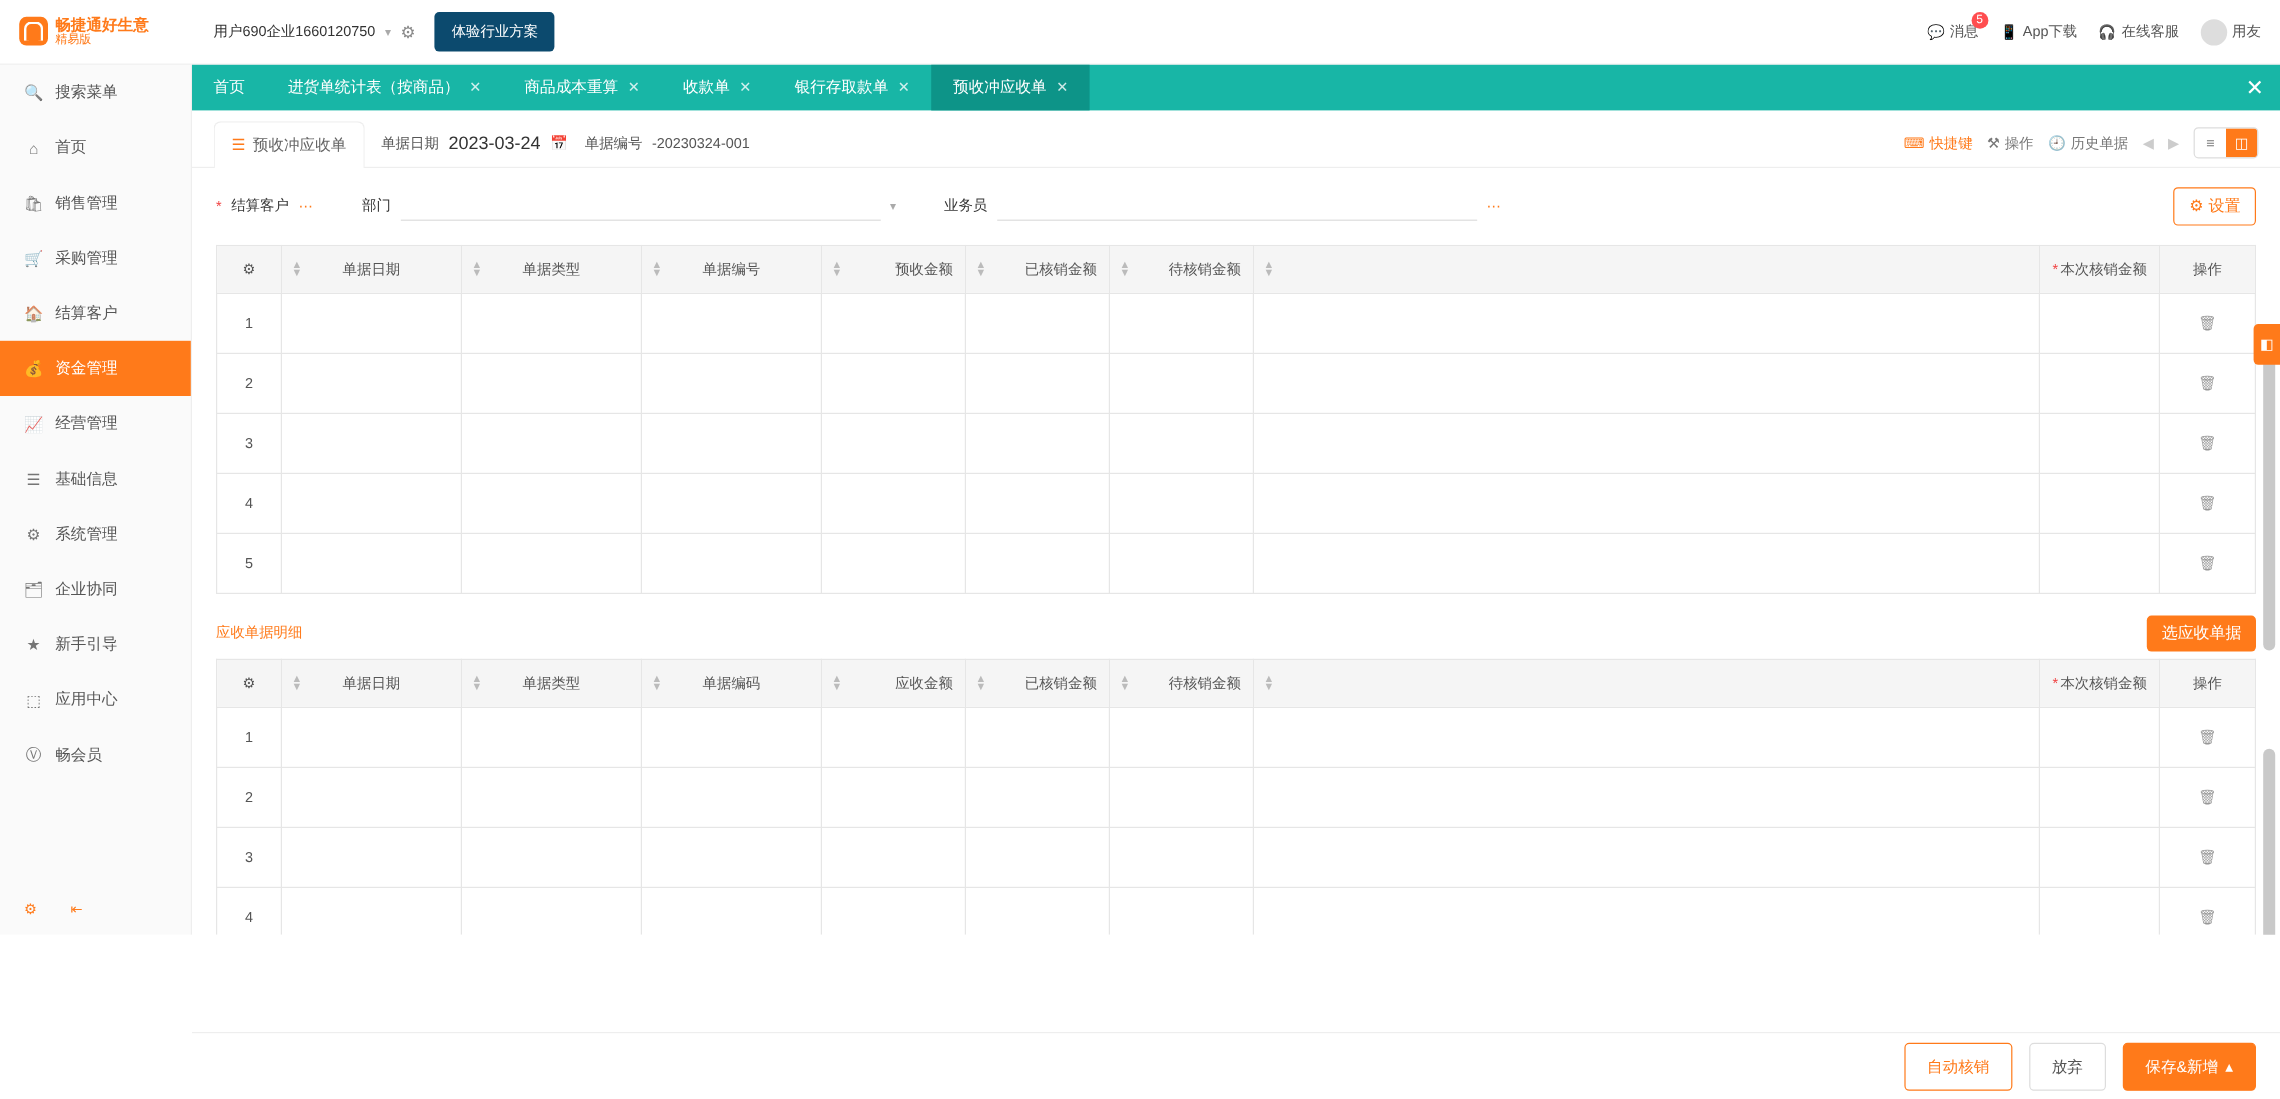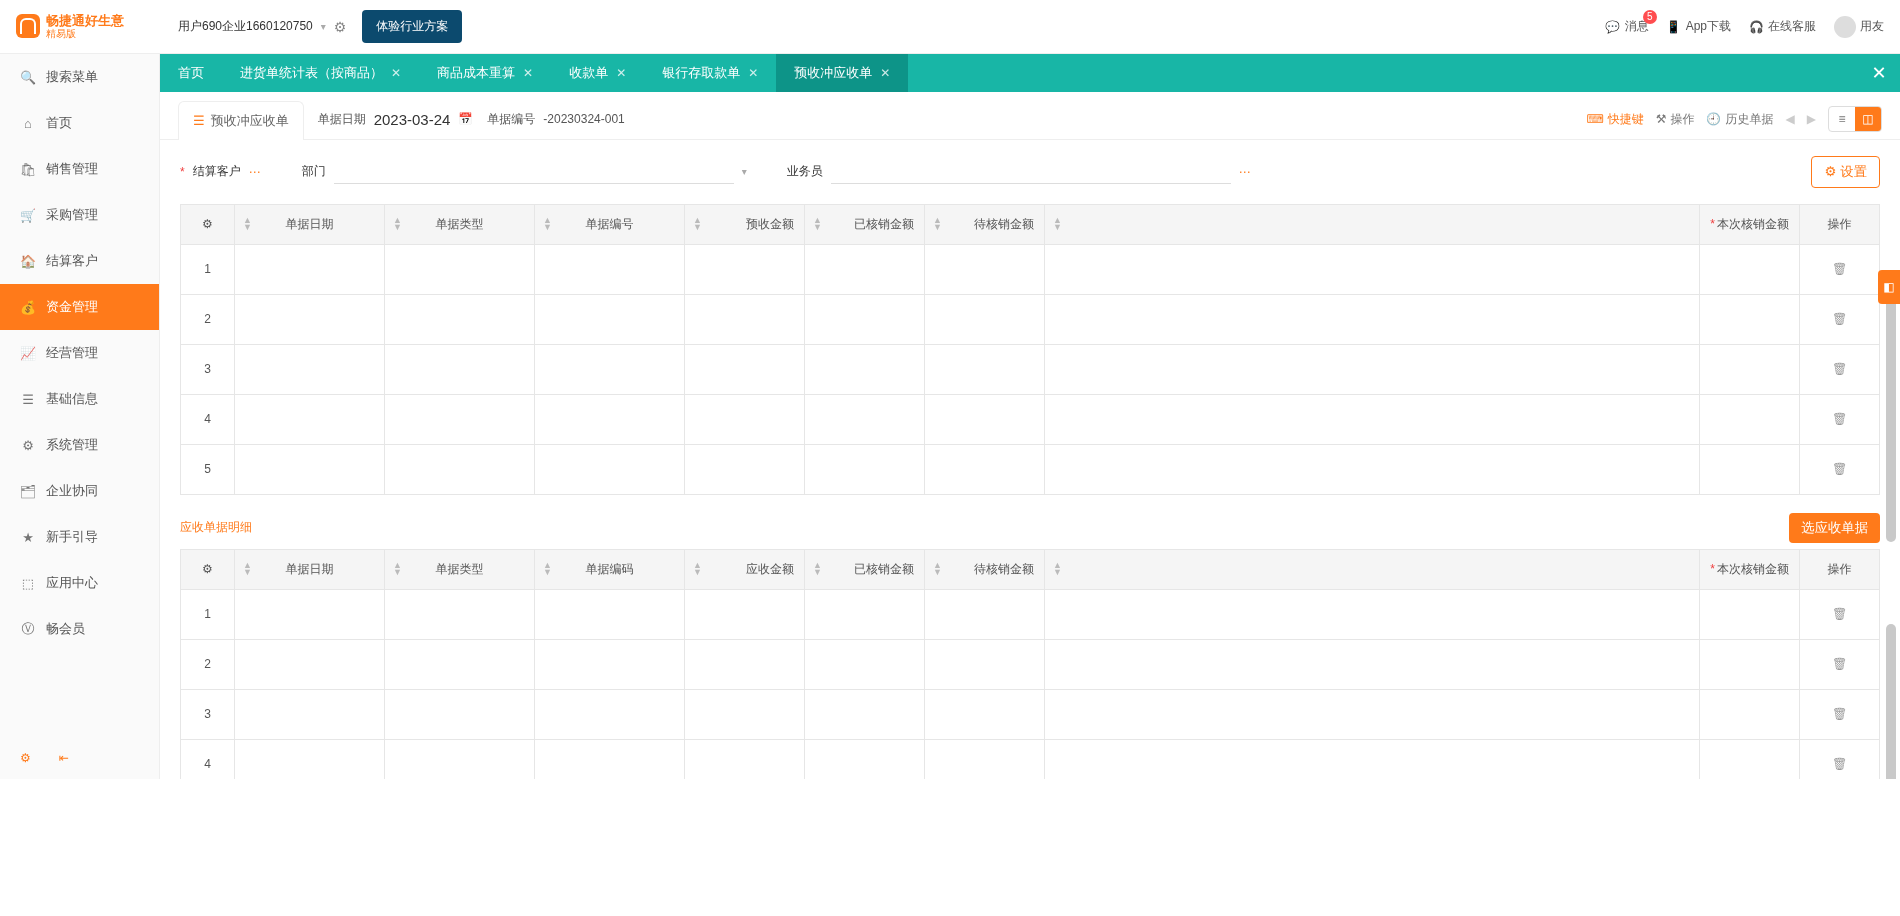--- a/index.html
+++ b/index.html
@@ -457,15 +457,23 @@
           </tbody>
         </table>
       </div>
       </div>
 
       <div class="scroll-thumb" style="top:238px; height:250px"></div>
       <div class="scroll-thumb" style="top:570px; height:160px"></div>
     </div>
   </div>
 
+  <div class="footer">
+    <button class="btn outline-orange">自动核销</button>
+    <button class="btn">放弃</button>
+    <button class="btn primary">
+        <span>保存&amp;新增</span>
+        <span>▴</span>
+      </button>
+  </div>
 
   <div class="float-tab">◧</div>
 </div>
 
 </body></html>

